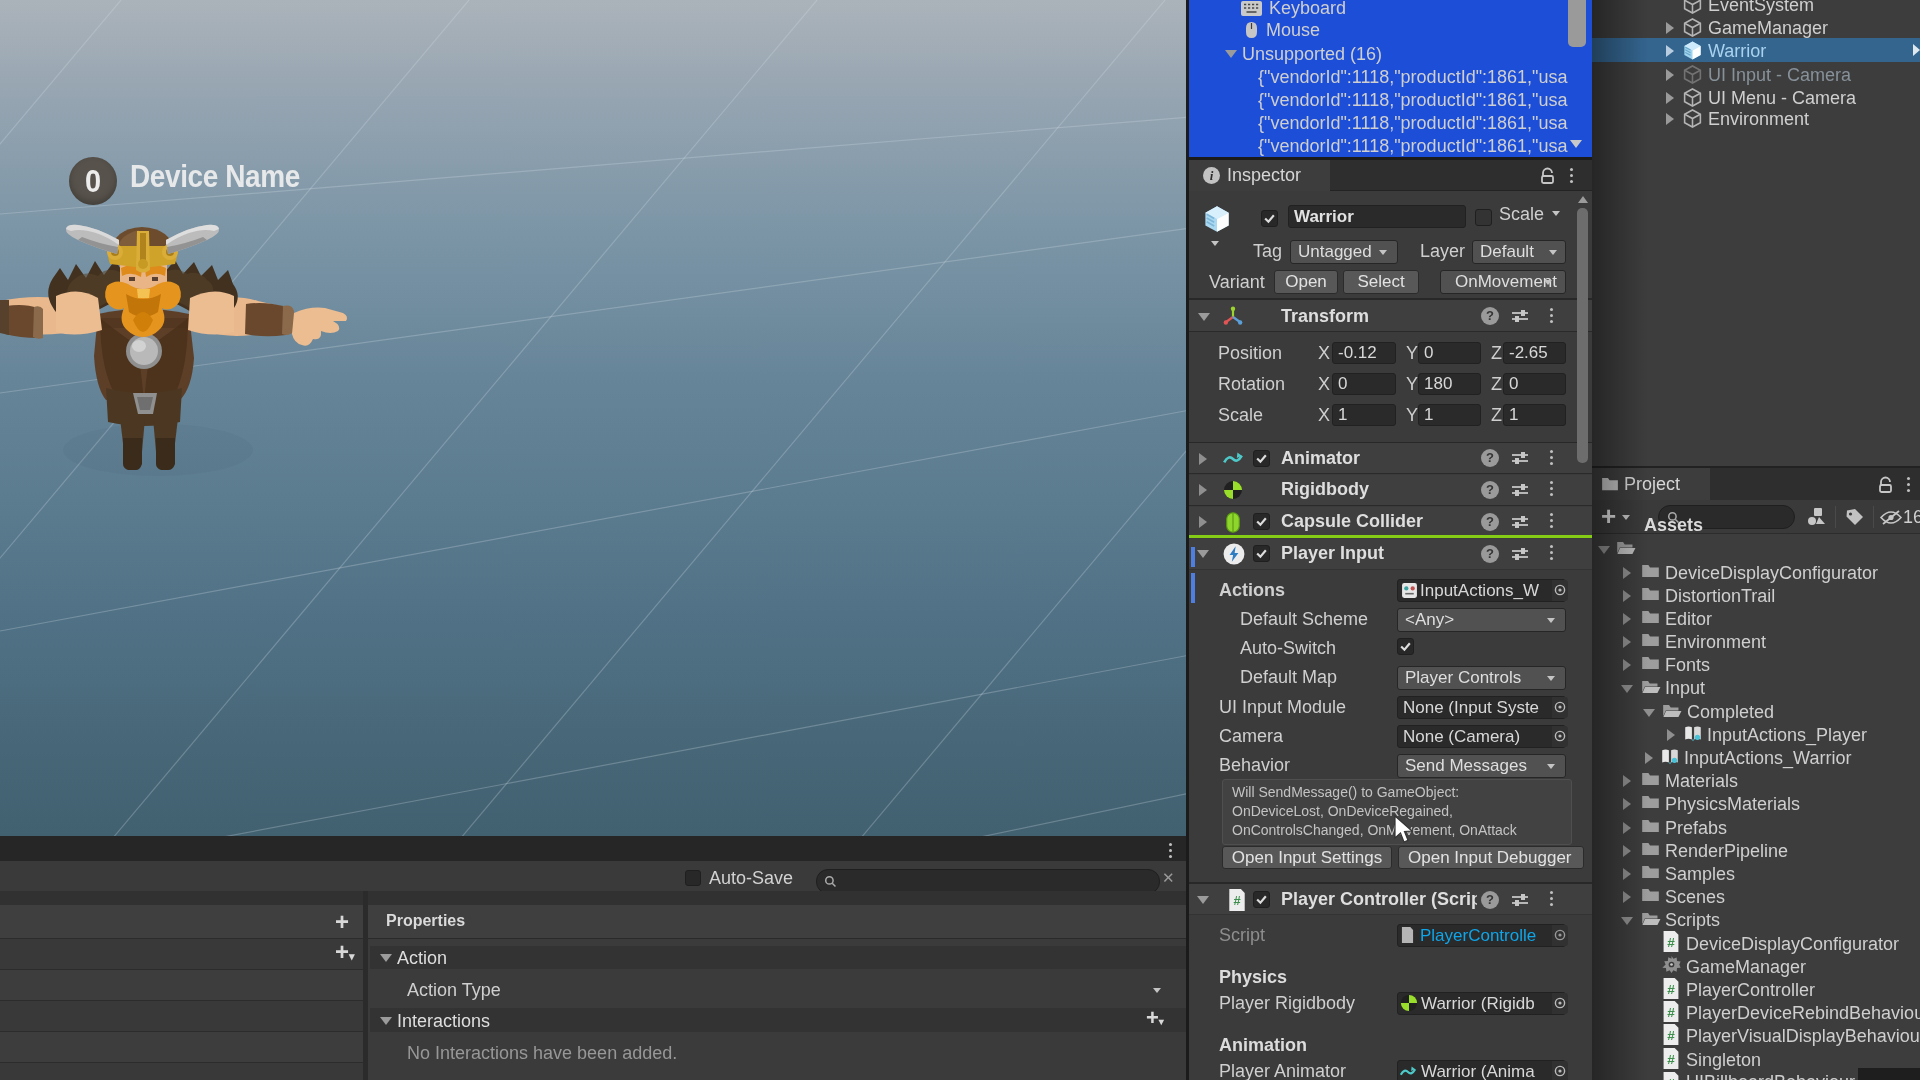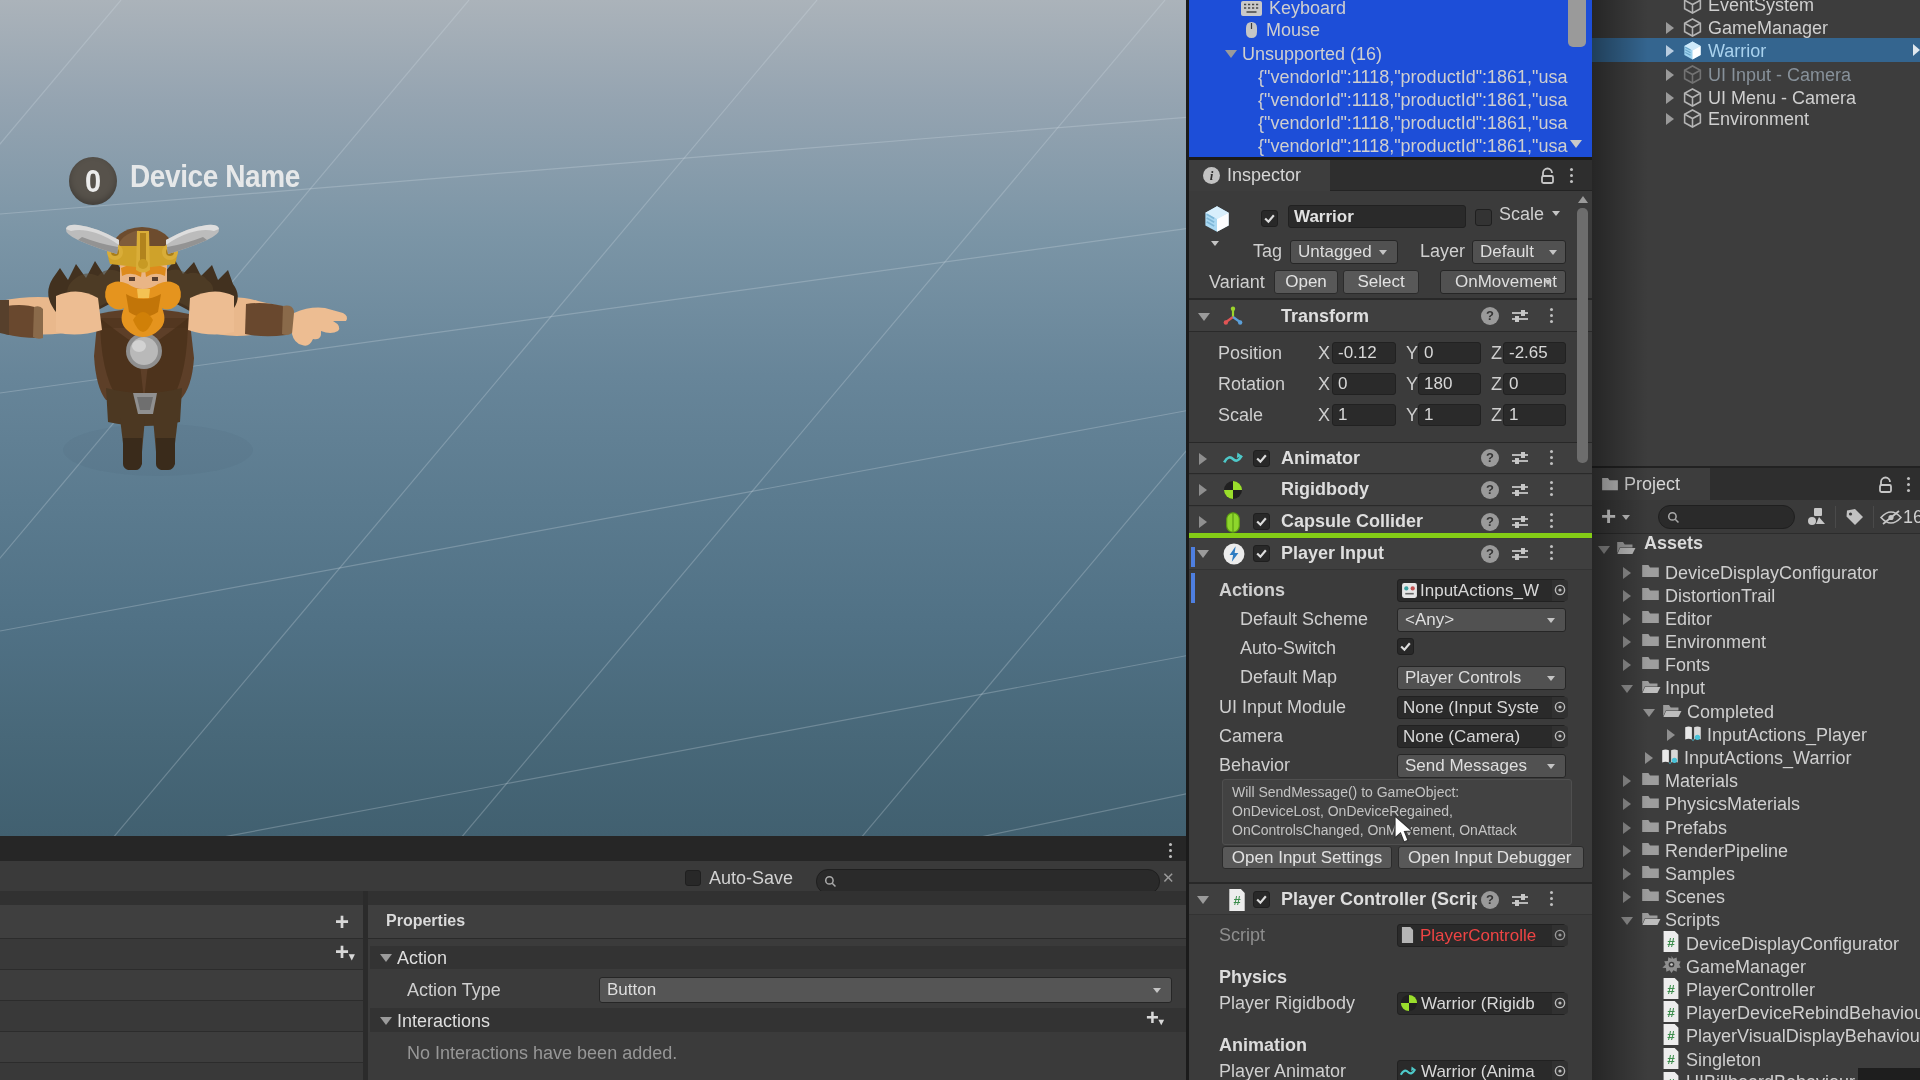--- a/index.html
+++ b/index.html
@@ -133,21 +133,20 @@
 
     <div class="abs" style="left:363px;top:55px;width:5px;height:189px;background:#2b2b2b"></div>
 
     <div class="abs" style="left:368px;top:69px;width:682px;height:175px;background:#3b3b3b">
       <div class="abs" style="left:0;top:0;width:818px;height:34px;background:#3f3f3f;border-bottom:1px solid #2a2a2a"></div>
       <div class="abs" style="left:18px;top:7px;color:#dadada;font-size:16px;font-weight:bold">Properties</div>
       <div class="abs" style="left:2px;top:41px;width:816px;height:23px;background:#333333"></div>
       <div class="tri-d" style="left:12px;top:49px"></div>
       <div class="lbl" style="left:29px;top:42px;color:#dedede">Action</div>
       <div class="lbl" style="left:39px;top:74px">Action Type</div>
-      <div class="dd" style="left:231px;top:72px;width:573px;height:26px;line-height:24px;background:#555555">Button</div>
       <div class="caret" style="left:785px;top:83px"></div>
       <div class="abs" style="left:2px;top:103px;width:816px;height:24px;background:#333333"></div>
       <div class="tri-d" style="left:12px;top:112px"></div>
       <div class="lbl" style="left:29px;top:105px;color:#dedede">Interactions</div>
       <div class="abs" style="left:778px;top:100px;color:#d8d8d8;font-size:22px;font-weight:bold">+<span style="font-size:10px">▾</span></div>
       <div class="lbl" style="left:39px;top:137px;color:#979797">No Interactions have been added.</div>
     </div>
   </div>
   <div id="mid" class="abs" style="left:1186px;top:0;width:406px;height:1080px;background:#3c3c3c;border-left:3px solid #1b1b1b">
 
@@ -301,21 +300,21 @@
             <g stroke="#c6c6c6" stroke-width="1.8">
               <line x1="1" y1="5" x2="17" y2="5"></line>
               <line x1="1" y1="11" x2="17" y2="11"></line>
             </g>
             <rect x="10" y="2" width="4" height="6" fill="#c6c6c6"></rect>
             <rect x="4" y="8" width="4" height="6" fill="#c6c6c6"></rect>
           </svg>
         <div class="vdots" style="left:361px;top:12px"></div>
       </div>
 
-      <div class="abs" style="left:0;top:316px;width:403px;height:31px;background:#3f3f3f;border-bottom:5px solid #84cc16">
+      <div class="abs" style="left:0;top:316px;width:403px;height:31px;background:#3f3f3f;border-bottom:3px solid #84cc16">
         <div class="tri-r" style="left:10px;top:9px"></div>
         <svg class="abs" style="left:36px;top:4px" width="16" height="23" viewBox="0 0 14 20">
             <rect x="1.5" y="1.5" width="11" height="17" rx="5.5" fill="#8ed62c" stroke="#5a9a12" stroke-width="1"></rect>
             <line x1="7" y1="1.5" x2="7" y2="18.5" stroke="#5a9a12" stroke-width="1"></line>
           </svg>
         <div class="cb" style="left:64px;top:6px">
             <svg width="13" height="13" style="position:absolute;left:1px;top:1px" viewBox="0 0 12 12">
               <polyline points="2,6 5,9 10,3" fill="none" stroke="#dcdcdc" stroke-width="2"></polyline>
             </svg>
           </div>
@@ -424,21 +423,21 @@
             <g stroke="#c6c6c6" stroke-width="1.8">
               <line x1="1" y1="5" x2="17" y2="5"></line>
               <line x1="1" y1="11" x2="17" y2="11"></line>
             </g>
             <rect x="10" y="2" width="4" height="6" fill="#c6c6c6"></rect>
             <rect x="4" y="8" width="4" height="6" fill="#c6c6c6"></rect>
           </svg>
         <div class="vdots" style="left:361px;top:13px"></div>
       </div>
       <div class="lbl" style="left:30px;top:733px;color:#8e8e8e">Script</div>
-      <div class="field" style="left:208px;top:733px;width:169px;height:23px;line-height:21px;padding-left:22px;color:#ef4444">PlayerControlle</div>
+      <div class="field" style="left:208px;top:733px;width:169px;height:23px;line-height:21px;padding-left:22px;color:#0ea5e9">PlayerControlle</div>
       <svg class="abs" style="left:212px;top:736px" width="13" height="16" viewBox="0 0 14 17">
           <path d="M1 0 h9 l3 3 v14 h-12 Z" fill="#b5b5b5"></path>
         </svg>
       <div class="abs" style="left:363px;top:734px;width:16px;height:21px;background:#313131;border-radius:0 3px 3px 0">
           <svg width="14" height="14" style="position:absolute;left:1px;top:3px" viewBox="0 0 14 14">
             <circle cx="7" cy="7" r="4.6" fill="none" stroke="#999" stroke-width="1.4"></circle>
             <circle cx="7" cy="7" r="1.6" fill="#999"></circle>
           </svg>
         </div>
       <div class="lbl bold" style="left:30px;top:775px;color:#dcdcdc">Physics</div>
@@ -571,21 +570,21 @@
           <circle cx="12" cy="8.5" r="2.6" fill="#c6c6c6"></circle>
           <line x1="4" y1="15" x2="20" y2="2" stroke="#c6c6c6" stroke-width="1.8"></line>
         </svg>
       <div class="lbl" style="left:311px;top:6px">16</div>
     </div>
     <div class="tri-d" style="left:6px;top:546px;border-top-color:#8f8f8f"></div>
     <svg class="abs" style="left:24px;top:540px" width="20" height="16" viewBox="0 0 17 13">
         <path d="M1 1.5h5l1.4 2H14v2.5H3.2L1 11Z" fill="#9d9d9d"></path>
         <path d="M3.4 6.5H16.5L14 11.5H1.2Z" fill="#bdbdbd"></path>
       </svg>
-    <div class="lbl bold" style="left:52px;top:532px;color:#dadada">Assets</div>
+    <div class="lbl bold" style="left:52px;top:514px;color:#dadada">Assets</div>
     <div class="tri-r" style="left:31px;top:567px"></div>
     <svg class="abs" style="left:49px;top:563px" width="19" height="16" viewBox="0 0 16 13">
         <path d="M1 1.5h5.2l1.4 2H15v8H1Z" fill="#9d9d9d"></path>
       </svg>
     <div class="lbl" style="left:73px;top:562px">DeviceDisplayConfigurator</div>
     <div class="tri-r" style="left:31px;top:590px"></div>
     <svg class="abs" style="left:49px;top:586px" width="19" height="16" viewBox="0 0 16 13">
         <path d="M1 1.5h5.2l1.4 2H15v8H1Z" fill="#9d9d9d"></path>
       </svg>
     <div class="lbl" style="left:73px;top:585px">DistortionTrail</div>

